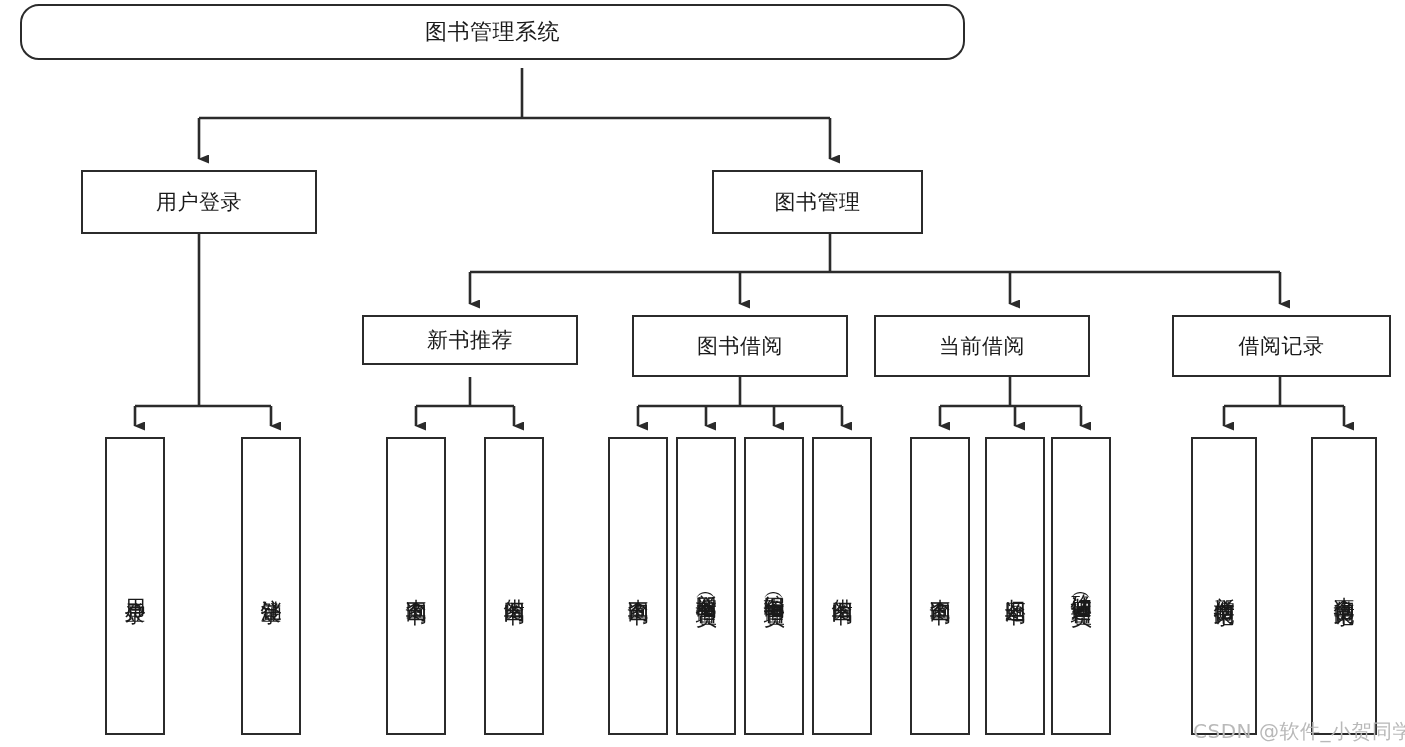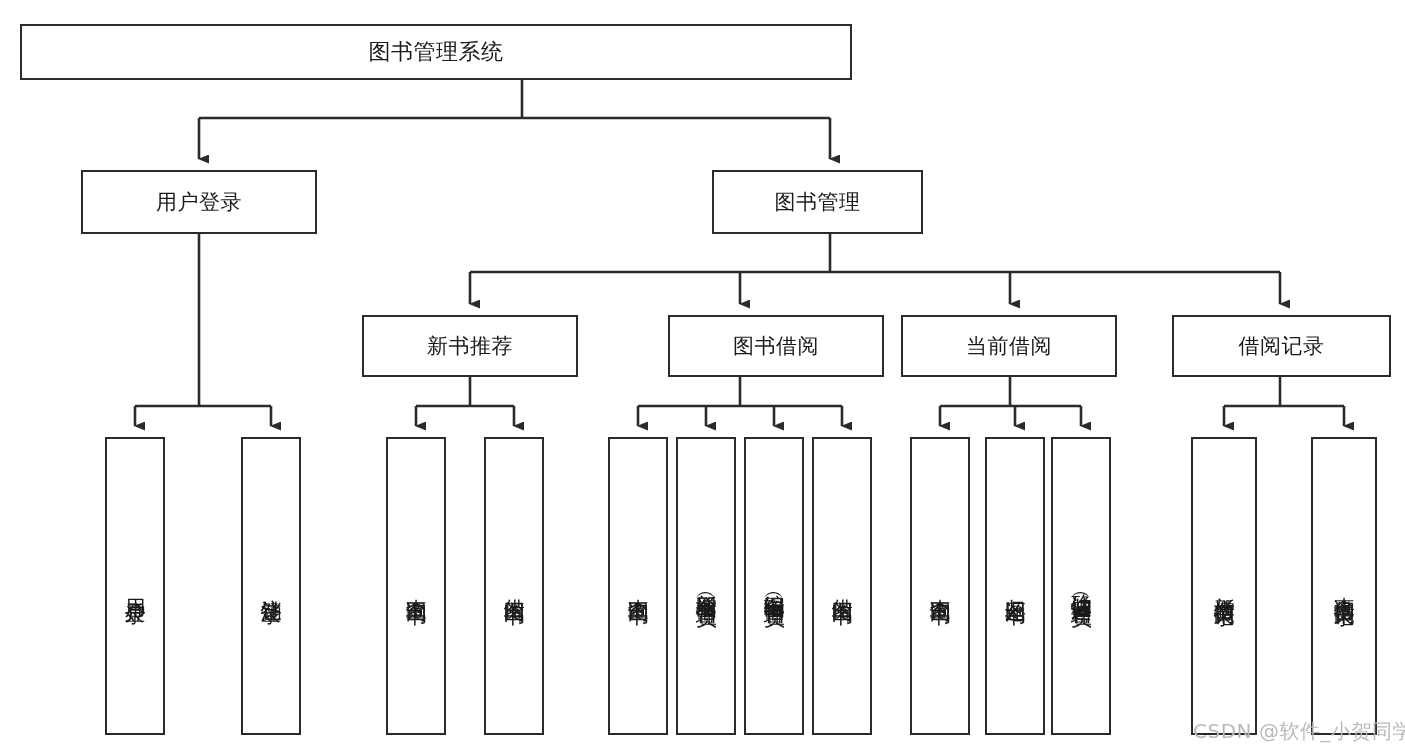--- a/index.html
+++ b/index.html
@@ -112,36 +112,36 @@
         <line x1="1015" y1="406" x2="1015" y2="426" marker-end="url(#arrowhead)"></line>
         <line x1="1081" y1="406" x2="1081" y2="426" marker-end="url(#arrowhead)"></line>
         <line x1="1280" y1="377" x2="1280" y2="406"></line>
         <line x1="1224" y1="406" x2="1344" y2="406"></line>
         <line x1="1224" y1="406" x2="1224" y2="426" marker-end="url(#arrowhead)"></line>
         <line x1="1344" y1="406" x2="1344" y2="426" marker-end="url(#arrowhead)"></line>
       </g>
   </svg>
 
   <div id="nodes-layer">
-      <div class="node horizontal root" style="left: 20px; top: 24px; width: 832px; height: 56px;">
+      <div class="node horizontal root" style="left: 20px; top: 4px; width: 945px; height: 56px; border-radius: 19px;">
         <span class="label">图书管理系统</span>
       </div>
       <div class="node horizontal" style="left: 81px; top: 170px; width: 236px; height: 64px;">
         <span class="label">用户登录</span>
       </div>
       <div class="node horizontal" style="left: 712px; top: 170px; width: 211px; height: 64px;">
         <span class="label">图书管理</span>
       </div>
-      <div class="node horizontal" style="left: 362px; top: 315px; width: 216px; height: 62px;">
+      <div class="node horizontal" style="left: 362px; top: 315px; width: 216px; height: 50px;">
         <span class="label">新书推荐</span>
       </div>
-      <div class="node horizontal" style="left: 668px; top: 315px; width: 216px; height: 62px;">
+      <div class="node horizontal" style="left: 632px; top: 315px; width: 216px; height: 62px;">
         <span class="label">图书借阅</span>
       </div>
-      <div class="node horizontal" style="left: 901px; top: 315px; width: 216px; height: 62px;">
+      <div class="node horizontal" style="left: 874px; top: 315px; width: 216px; height: 62px;">
         <span class="label">当前借阅</span>
       </div>
       <div class="node horizontal" style="left: 1172px; top: 315px; width: 219px; height: 62px;">
         <span class="label">借阅记录</span>
       </div>
       <div class="node vertical" style="left: 105px; top: 437px; width: 60px; height: 298px;">
         <span class="label">用户登录</span>
       </div>
       <div class="node vertical" style="left: 241px; top: 437px; width: 60px; height: 298px;">
         <span class="label">注销登录</span>

